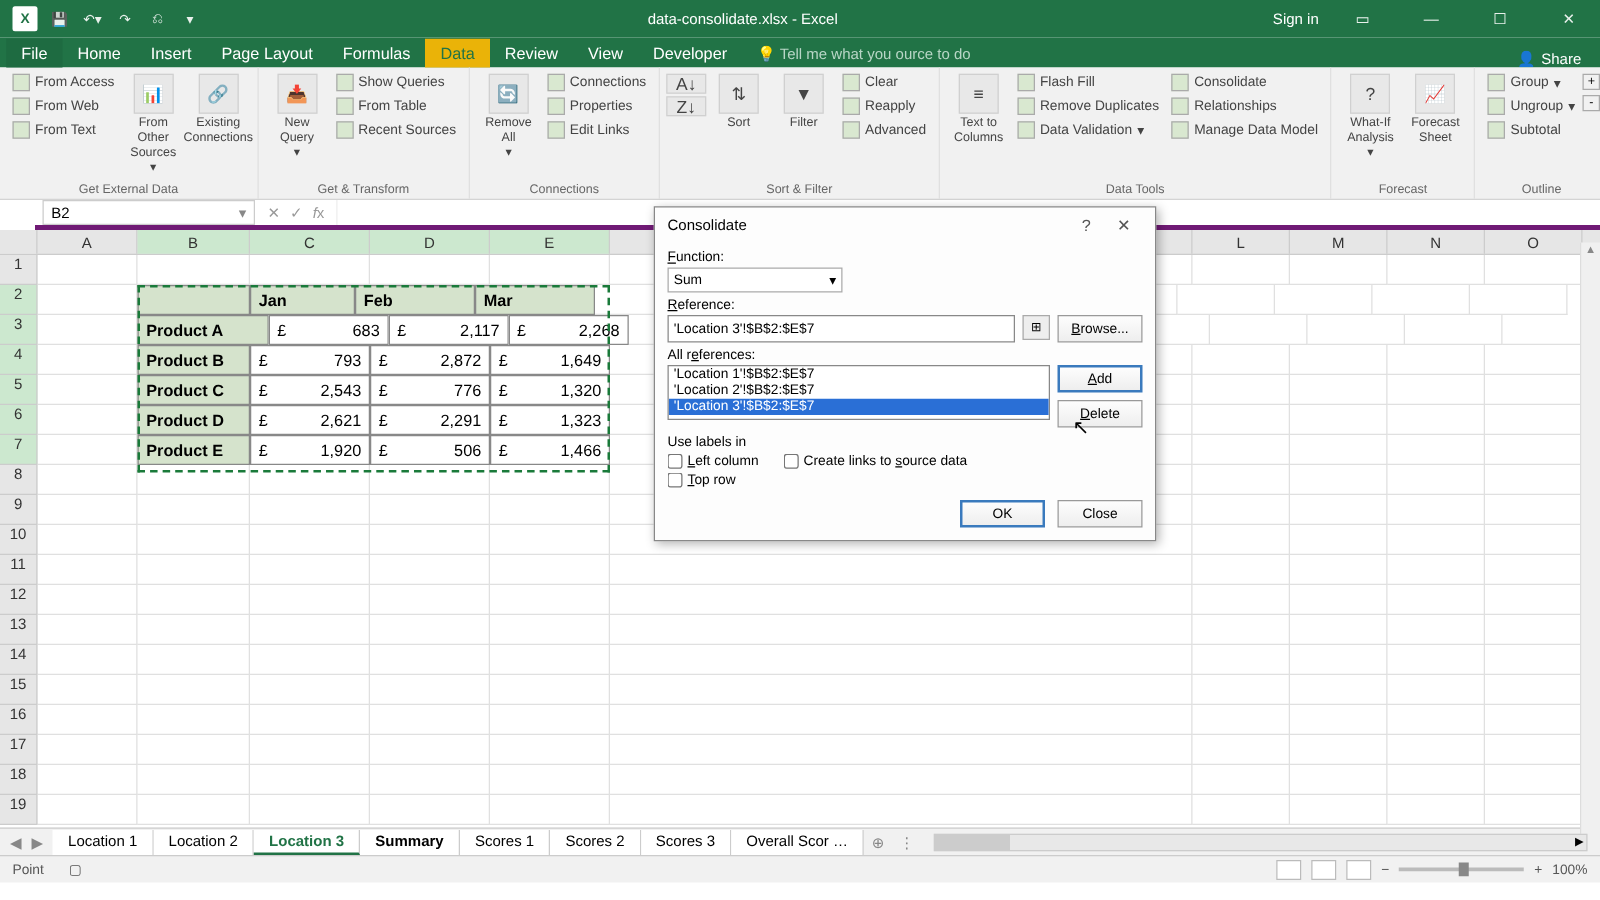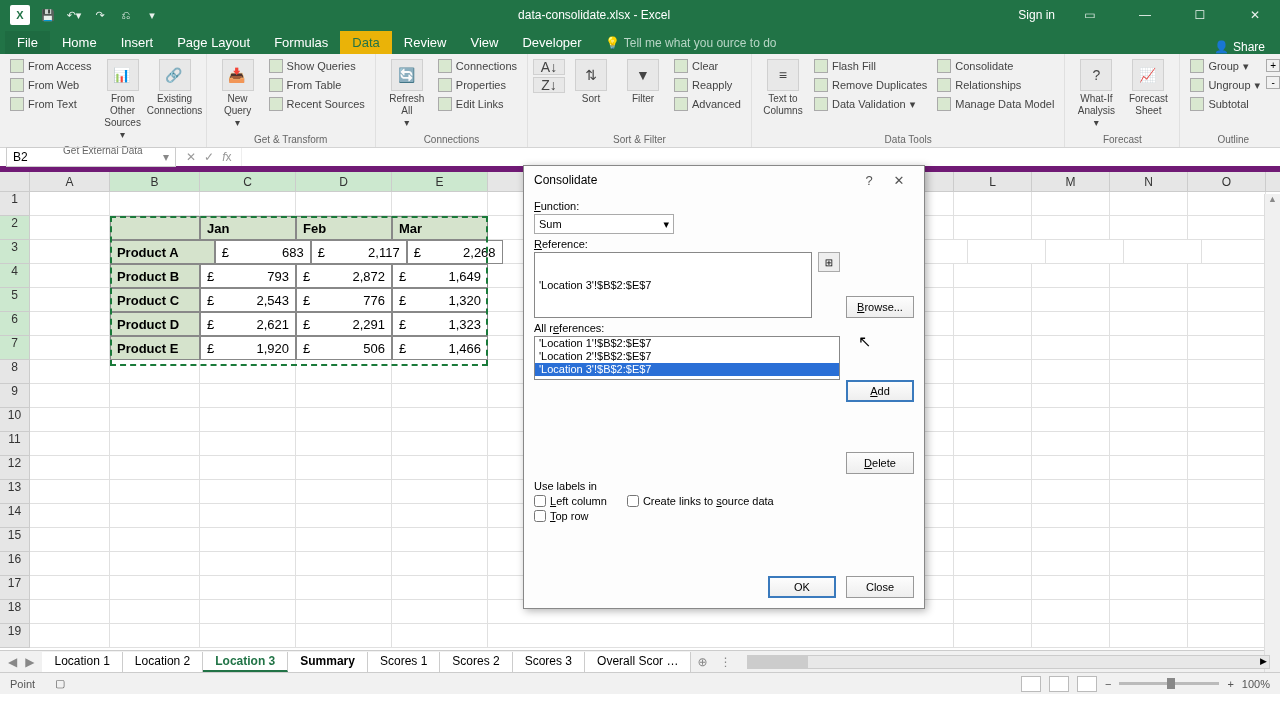--- a/index.html
+++ b/index.html
@@ -16,32 +16,32 @@
 
 
 .tabs-row { height: 24px; background: #217346; display: flex; align-items: flex-end; padding-left: 5px; }
 .tab { padding: 4px 12px; color: #fff; font-size: 13px; cursor: pointer; }
 .tab.file { background: #1e6b41; }
 .tab.active { background: #eab308; color: #217346; }
 .tab.tell { color: #b8d6c6; font-size: 12px; }
 .tabs-row .share { margin-left: auto; padding-right: 15px; color: #fff; font-size: 12px; display: flex; align-items: center; gap: 4px; }
 
 
-.ribbon { height: 94px; background: #f1f1f1; border-bottom: 1px solid #d4d4d4; display: flex; }
+.ribbon { height: 106px; background: #f1f1f1; border-bottom: 1px solid #d4d4d4; display: flex; }
 .ribbon-group { border-right: 1px solid #e0e0e0; padding: 3px 6px 0 6px; display: flex; flex-direction: column; }
 .ribbon-group .items { flex: 1; display: flex; align-items: flex-start; gap: 2px; }
 .ribbon-group .label { text-align: center; font-size: 10px; color: #666; padding: 2px 0; }
 .r-btn-lg { display: flex; flex-direction: column; align-items: center; width: 50px; padding: 2px; font-size: 10px; color: #444; text-align: center; line-height: 1.2; cursor: pointer; }
 .r-btn-lg .ico { width: 32px; height: 32px; background: #e8e8e8; border: 1px solid #d0d0d0; margin-bottom: 2px; display: flex; align-items: center; justify-content: center; font-size: 14px; }
 .r-col { display: flex; flex-direction: column; gap: 1px; }
 .r-btn-sm { display: flex; align-items: center; gap: 4px; padding: 2px 4px; font-size: 11px; color: #444; cursor: pointer; white-space: nowrap; }
 .r-btn-sm .ico { width: 14px; height: 14px; background: #d9e8d0; border: 1px solid #aaa; display: inline-block; }
 
 
-.namebar { height: 24px; border-bottom: 6px solid #701a75; display: flex; align-items: center; background: #fff; }
+.namebar { height: 24px; border-bottom: 4px solid #701a75; display: flex; align-items: center; background: #fff; margin-left: 28px; }
 .namebox { width: 170px; border: 1px solid #ccc; margin: 2px 0 2px 6px; padding: 2px 6px; font-size: 12px; display: flex; justify-content: space-between; align-items: center; }
 .fx-btns { display: flex; gap: 8px; padding: 0 10px; color: #999; align-items: center; }
 .fx-btns span { font-size: 12px; }
 .formula-input { flex: 1; border-left: 1px solid #eee; height: 100%; }
 
 
 .grid-area { position: relative; height: 478px; overflow: hidden; }
 .col-headers { display: flex; height: 20px; background: #e6e6e6; border-bottom: 1px solid #ccc; }
 .corner { width: 30px; border-right: 1px solid #ccc; background: #e6e6e6; }
 .col-h { border-right: 1px solid #ccc; text-align: center; font-size: 12px; color: #333; line-height: 20px; }
@@ -79,21 +79,21 @@
 .dialog-title { height: 28px; display: flex; align-items: center; padding: 0 10px; font-size: 12px; }
 .dialog-title .sp { flex: 1; }
 .dialog-title .hbtn { width: 30px; text-align: center; font-size: 13px; color: #555; cursor: pointer; }
 .dialog-body { padding: 4px 10px 10px 10px; }
 .dlg-label { font-size: 11px; margin: 2px 0; }
 .dlg-label u { text-decoration: underline; }
 .dlg-select { width: 140px; height: 20px; border: 1px solid #aaa; background: #fff; display: flex; align-items: center; justify-content: space-between; padding: 0 4px; margin-bottom: 4px; }
 .dlg-row { display: flex; gap: 6px; margin-bottom: 4px; }
 .dlg-input { flex: 1; border: 1px solid #888; padding: 2px 4px; background: #fff; display: flex; align-items: center; }
 .range-btn { width: 22px; height: 20px; border: 1px solid #aaa; background: #eee; display: flex; align-items: center; justify-content: center; font-size: 10px; }
-.dlg-btn { width: 68px; height: 22px; border: 1px solid #999; background: linear-gradient(#fdfdfd,#eee); font-size: 11px; cursor: pointer; display: flex; align-items: center; justify-content: center; margin-top: 44px; }
+.dlg-btn { width: 68px; height: 22px; border: 1px solid #999; background: linear-gradient(#fdfdfd,#eee); font-size: 11px; cursor: pointer; display: flex; align-items: center; justify-content: center; }
 .dlg-btn.primary { border: 2px solid #3a7abd; }
 .dlg-listbox { flex: 1; height: 44px; border: 1px solid #888; background: #fff; overflow: hidden; font-size: 11px; }
 .dlg-listbox .item { padding: 0 4px; line-height: 13px; }
 .dlg-listbox .item.sel { background: #2a6fd6; color: #fff; }
 .dlg-listbox-wrap { display: flex; gap: 6px; }
 .dlg-btncol { display: flex; flex-direction: column; gap: 6px; }
 .chk-row { display: flex; gap: 20px; align-items: center; margin: 3px 0; }
 .chk { display: flex; align-items: center; gap: 4px; }
 .chk input { width: 12px; height: 12px; }
 .dlg-footer { display: flex; justify-content: flex-end; gap: 10px; margin-top: 10px; text-align: right; }
@@ -189,21 +189,21 @@
             <span>Recent Sources</span>
           </div>
       </div>
     </div>
     <div class="label">Get &amp; Transform</div>
   </div>
   <div class="ribbon-group">
     <div class="items">
       <div class="r-btn-lg">
           <div class="ico">🔄</div>
-          <span>Refresh All</span>
+          <span>Remove All</span>
           <span>▾</span>
         </div>
       <div class="r-col">
         <div class="r-btn-sm">
             <span class="ico"></span>
             <span>Connections</span>
           </div>
         <div class="r-btn-sm">
             <span class="ico"></span>
             <span>Properties</span>
@@ -352,21 +352,21 @@
         <div class="cell" style="width: 466px;"></div>
         <div class="cell" style="width: 78px;"></div>
         <div class="cell" style="width: 78px;"></div>
         <div class="cell" style="width: 78px;"></div>
         <div class="cell" style="width: 78px;"></div>
       </div>
       <div class="grid-row">
         <div class="row-h selected">2</div>
         <div class="cell" style="width: 80px;"></div>
         <div class="cell header" style="width: 90px;"></div>
-        <div class="cell header" style="width: 96px;">Jan</div>
+        <div class="cell header" style="width: 84px;">Jan</div>
         <div class="cell header" style="width: 96px;">Feb</div>
         <div class="cell header" style="width: 96px;">Mar</div>
         <div class="cell" style="width: 466px;"></div>
         <div class="cell" style="width: 78px;"></div>
         <div class="cell" style="width: 78px;"></div>
         <div class="cell" style="width: 78px;"></div>
         <div class="cell" style="width: 78px;"></div>
       </div>
       <div class="grid-row">
         <div class="row-h selected">3</div>

